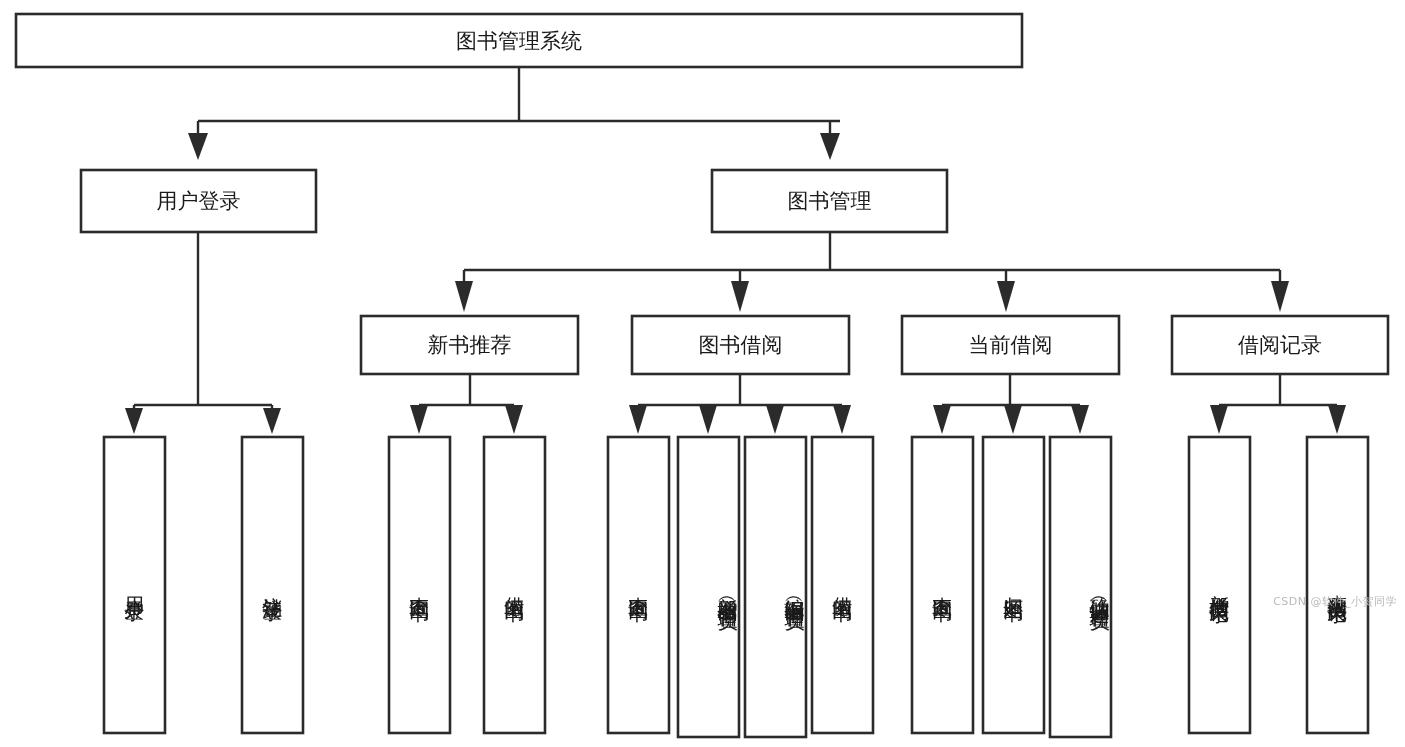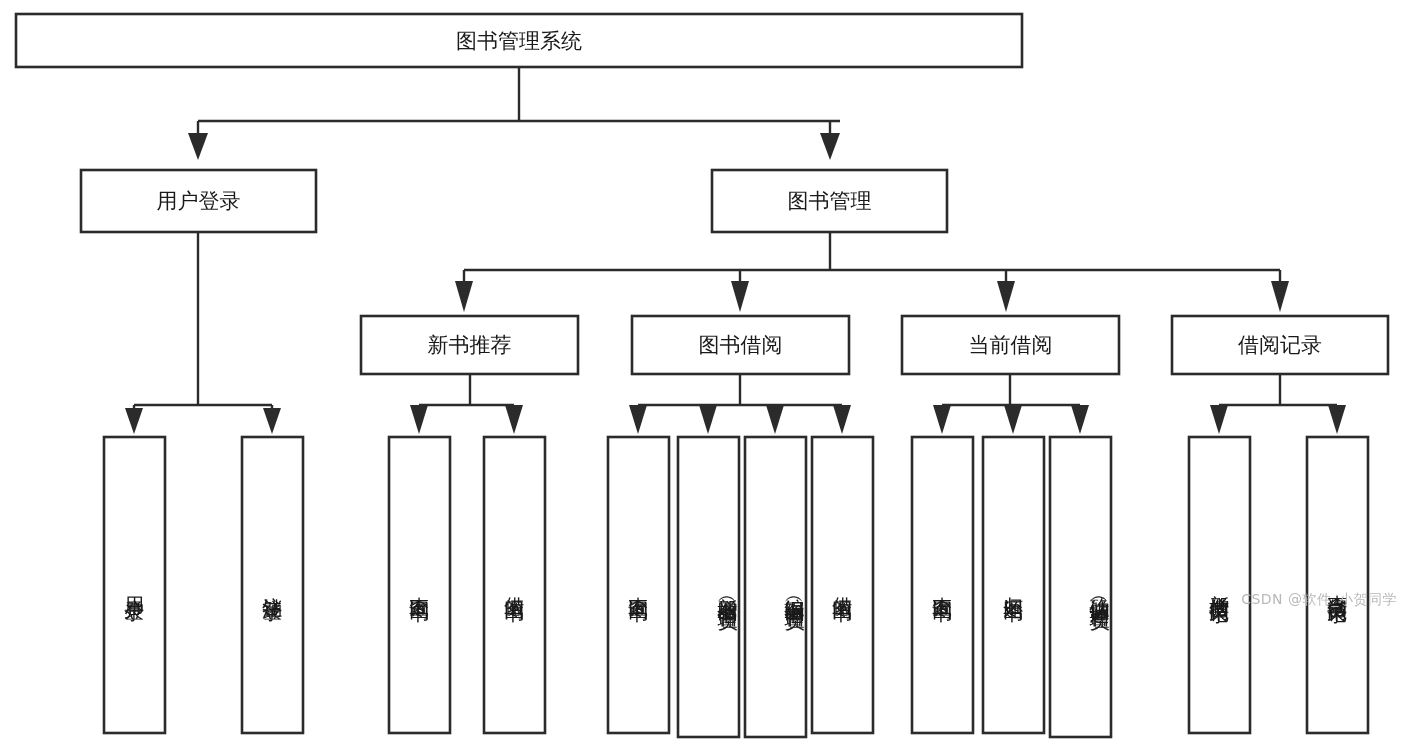--- a/index.html
+++ b/index.html
@@ -61,21 +61,21 @@
     align-items: center;
     justify-content: center;
     white-space: nowrap;
     user-select: none;
   }
   #watermark {
     position: absolute;
     right: 8px;
     bottom: 6px;
     font-family: "DejaVu Sans", "Liberation Sans", sans-serif;
-    font-size: 14px;
+    font-size: 11px;
     color: #b9b9b9;
     letter-spacing: 0.5px;
     white-space: nowrap;
   }
 </style>
 </head>
 <body>
 
 <div id="diagram-root">
 

